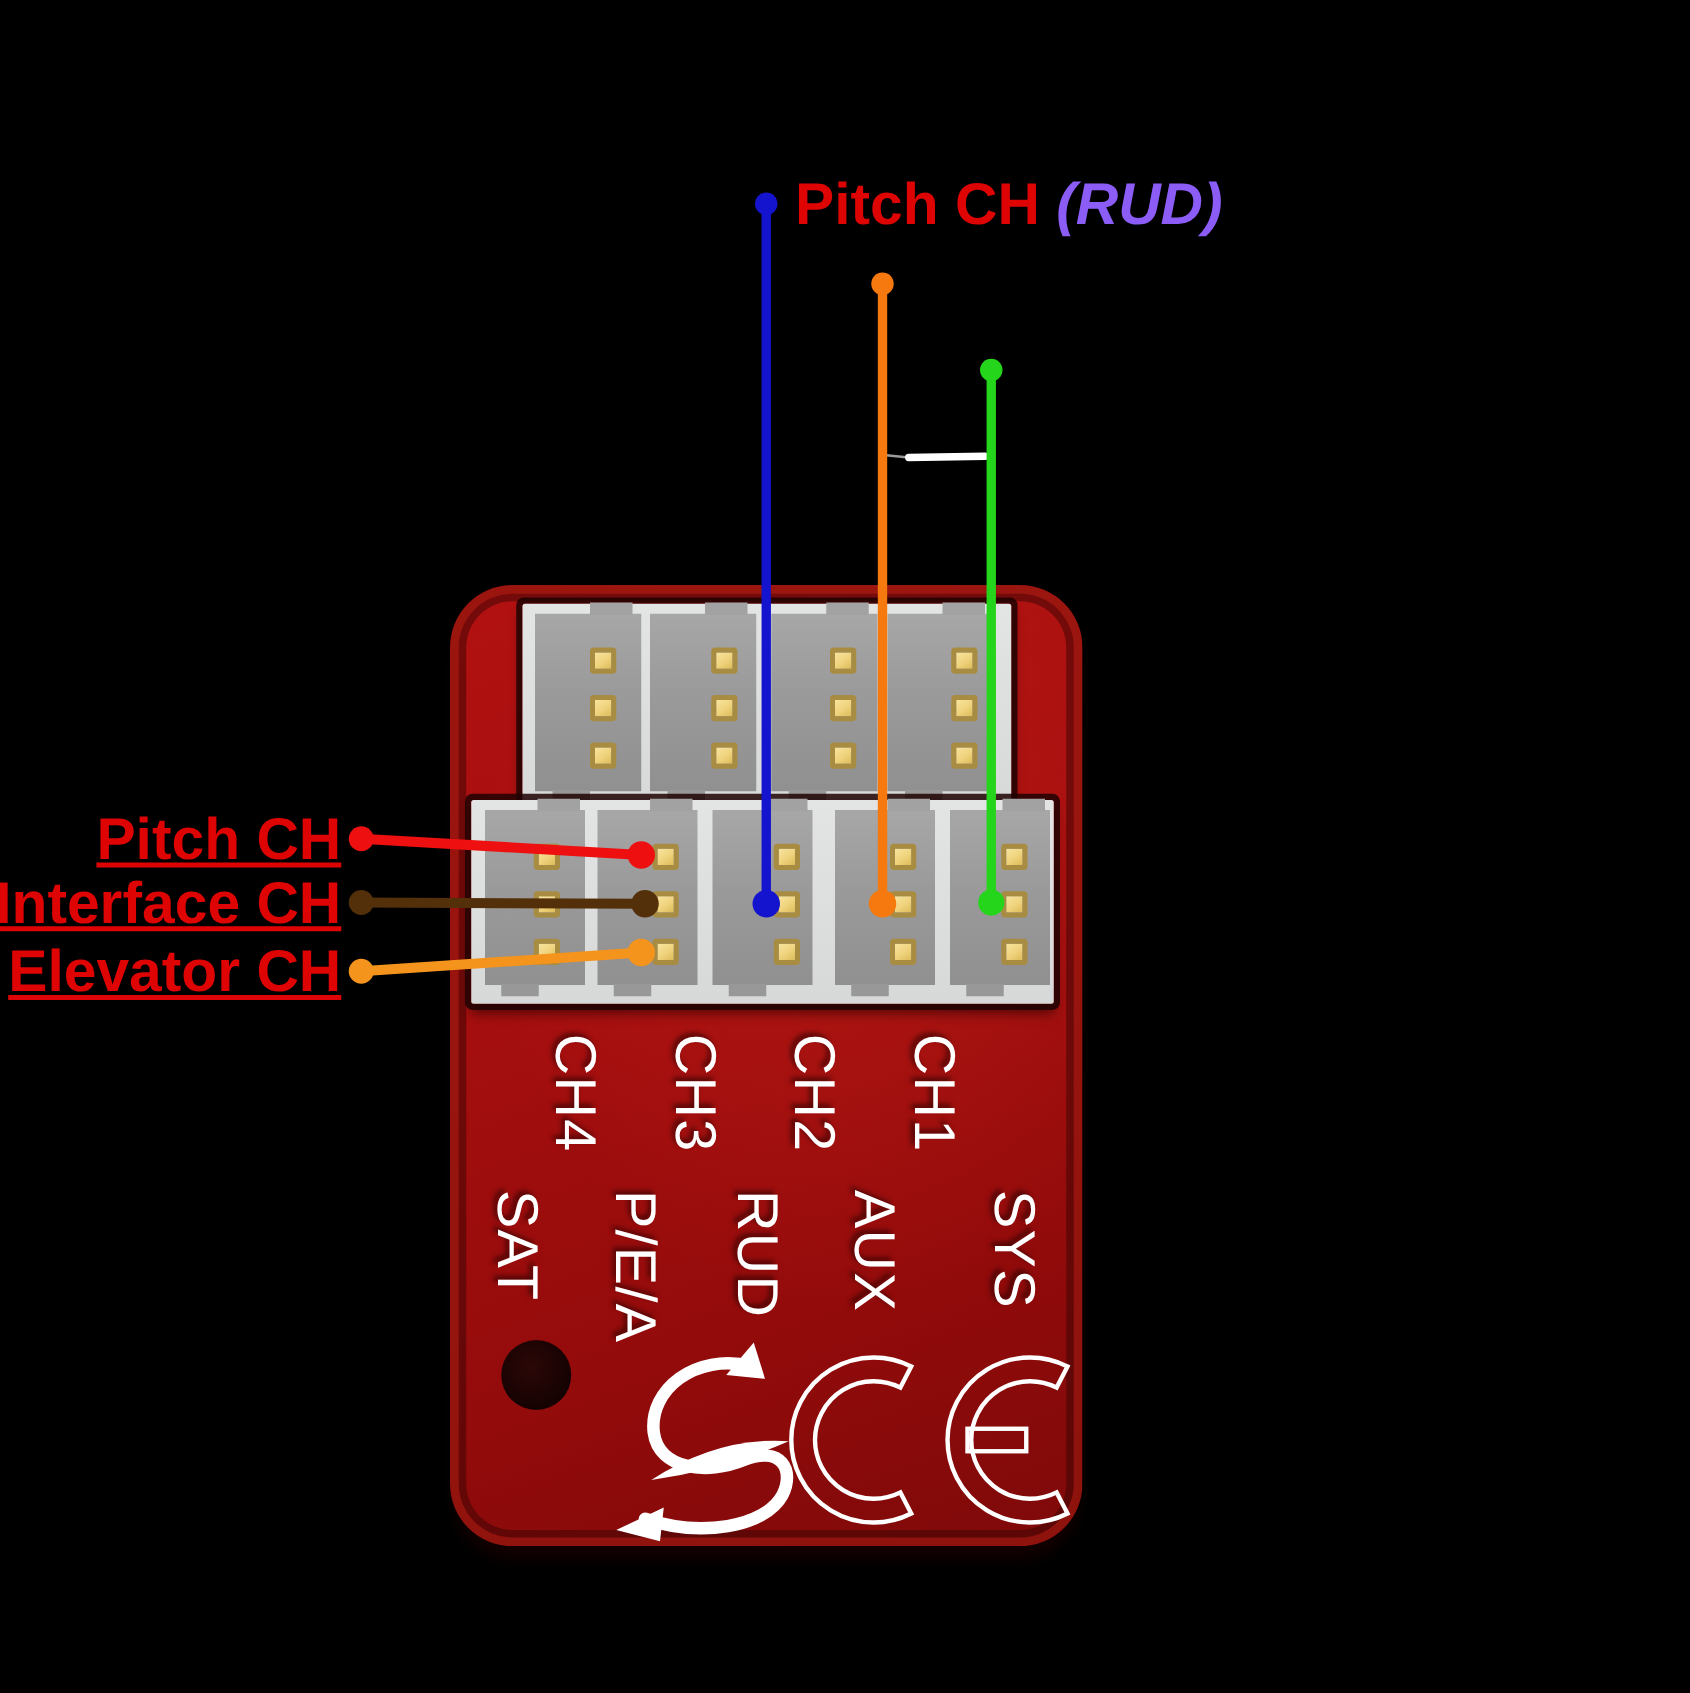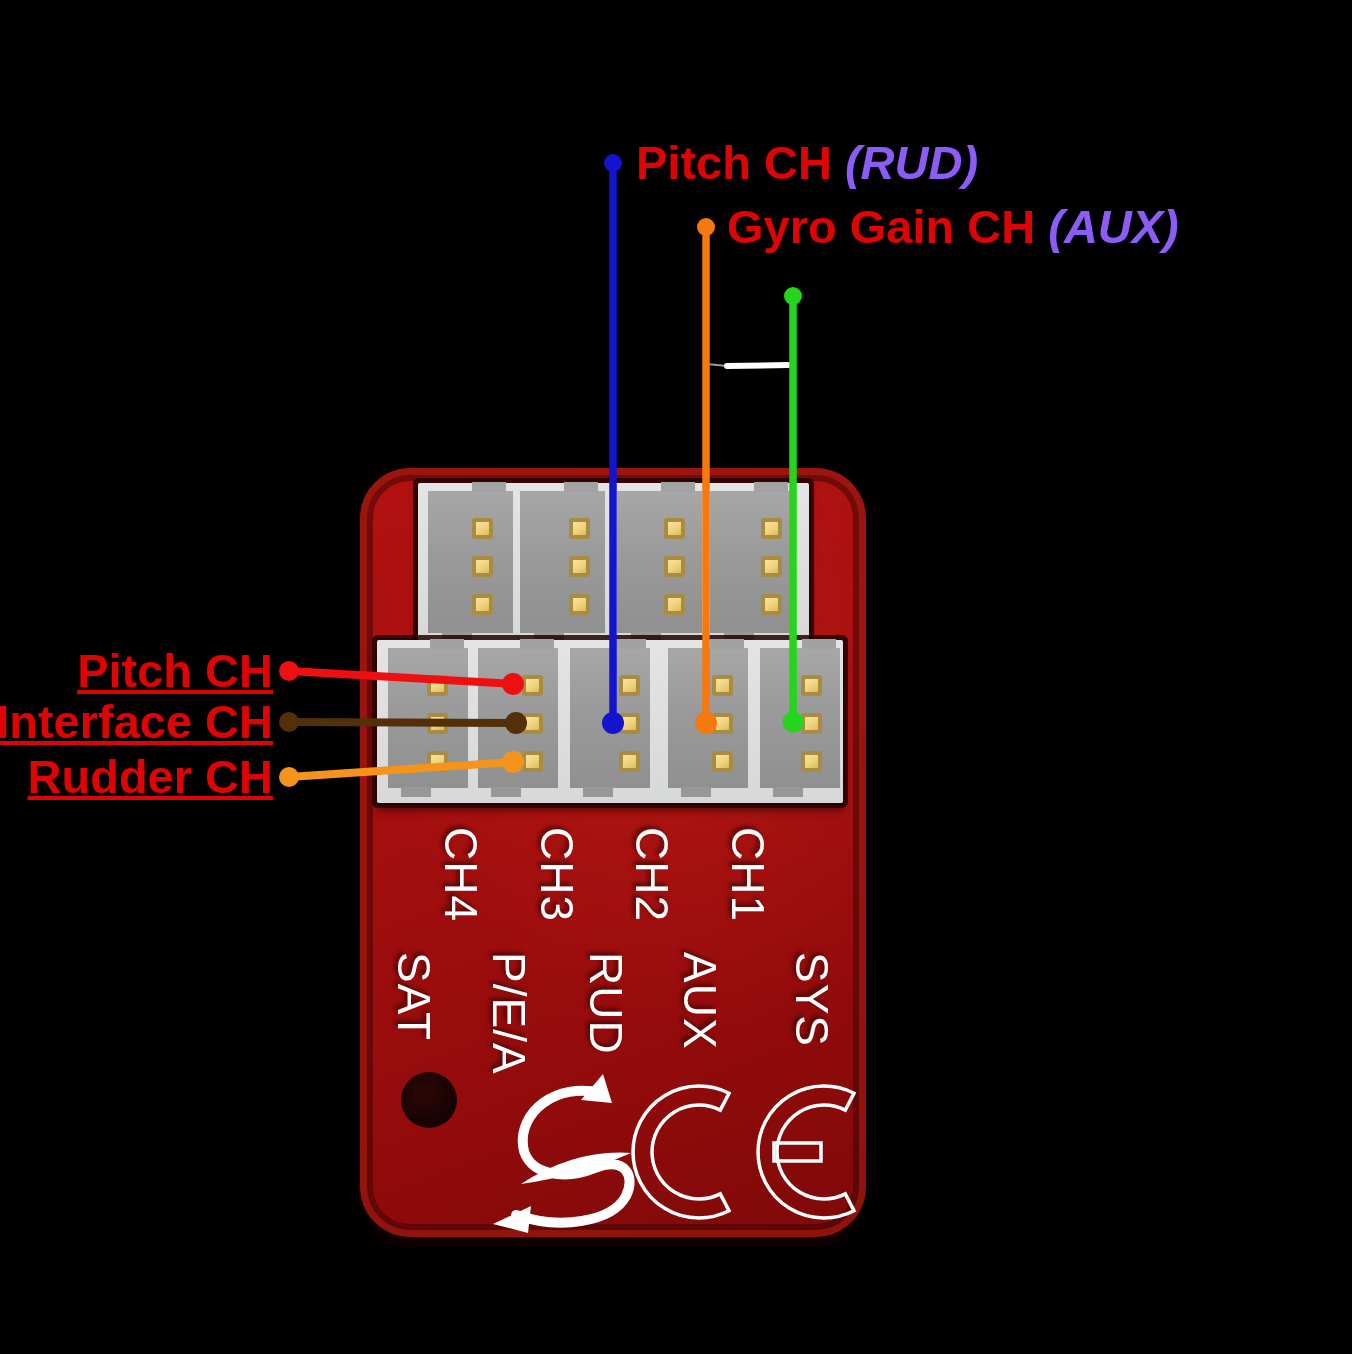--- a/index.html
+++ b/index.html
@@ -171,20 +171,19 @@
 
     <g>
       <line x1="289" y1="777" x2="513" y2="762" stroke-width="8" stroke="#f5941c"></line>
       <circle cx="289" cy="777" r="10" fill="#f5941c"></circle>
       <circle cx="513" cy="762" r="11" fill="#f5941c"></circle>
     </g>
   </svg>
 
   <div class="co" style="left:636px;top:139px"><span>Pitch CH </span><span class="code">(RUD)</span></div>
 
-  <div class="co" style="left:727px;top:203px"><span>Gyro Gain CH </span><span class="code">(AUX)</span></div>
 
 
   <div class="co co-left" style="top:647px">Pitch CH</div>
   <div class="co co-left" style="top:698px">Interface CH</div>
-  <div class="co co-left" style="top:753px">Rudder CH</div>
+  <div class="co co-left" style="top:753px">Elevator CH</div>
 
 </div>
 
 </body></html>

